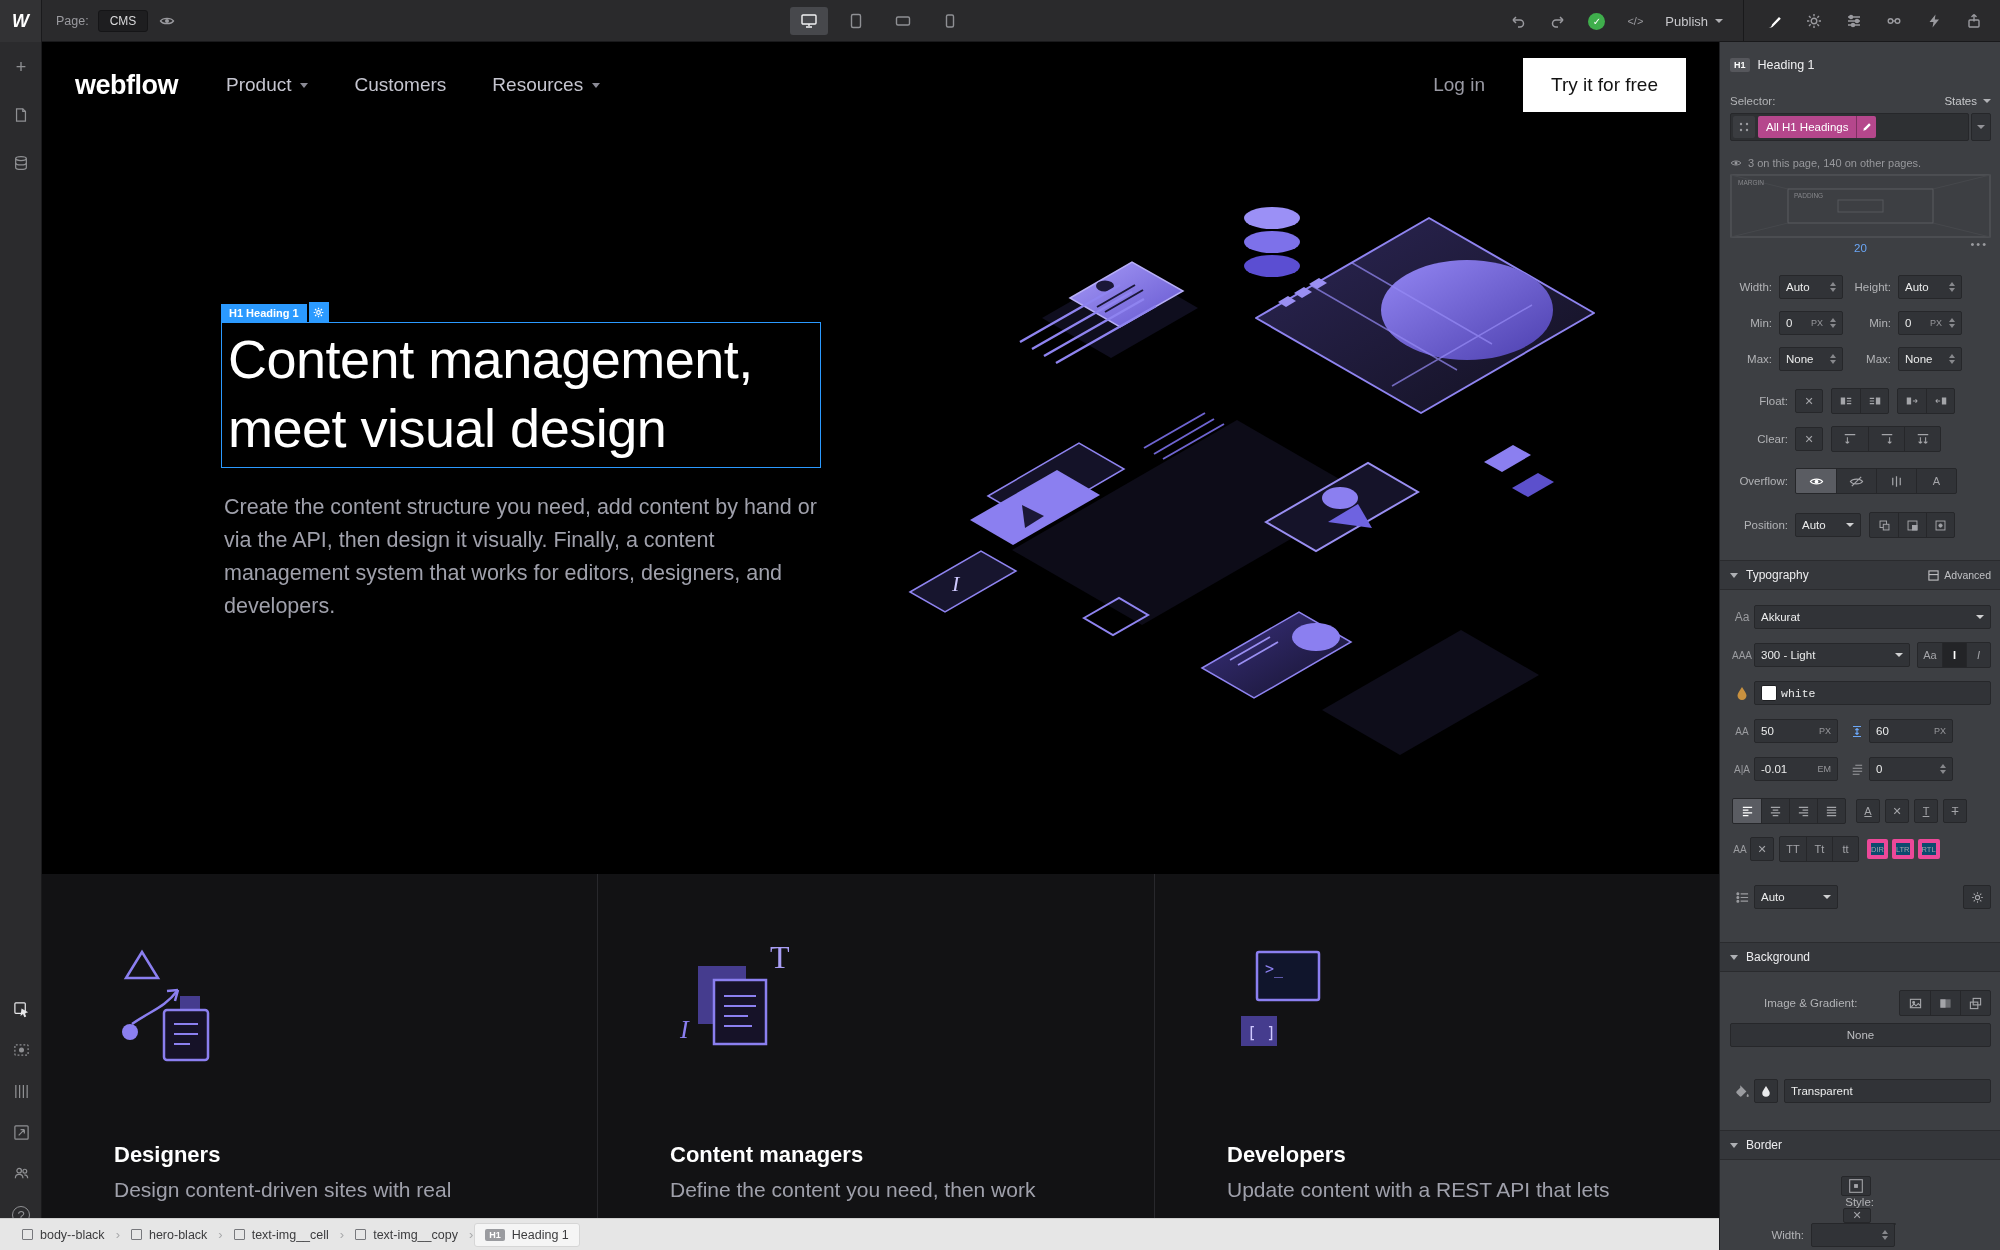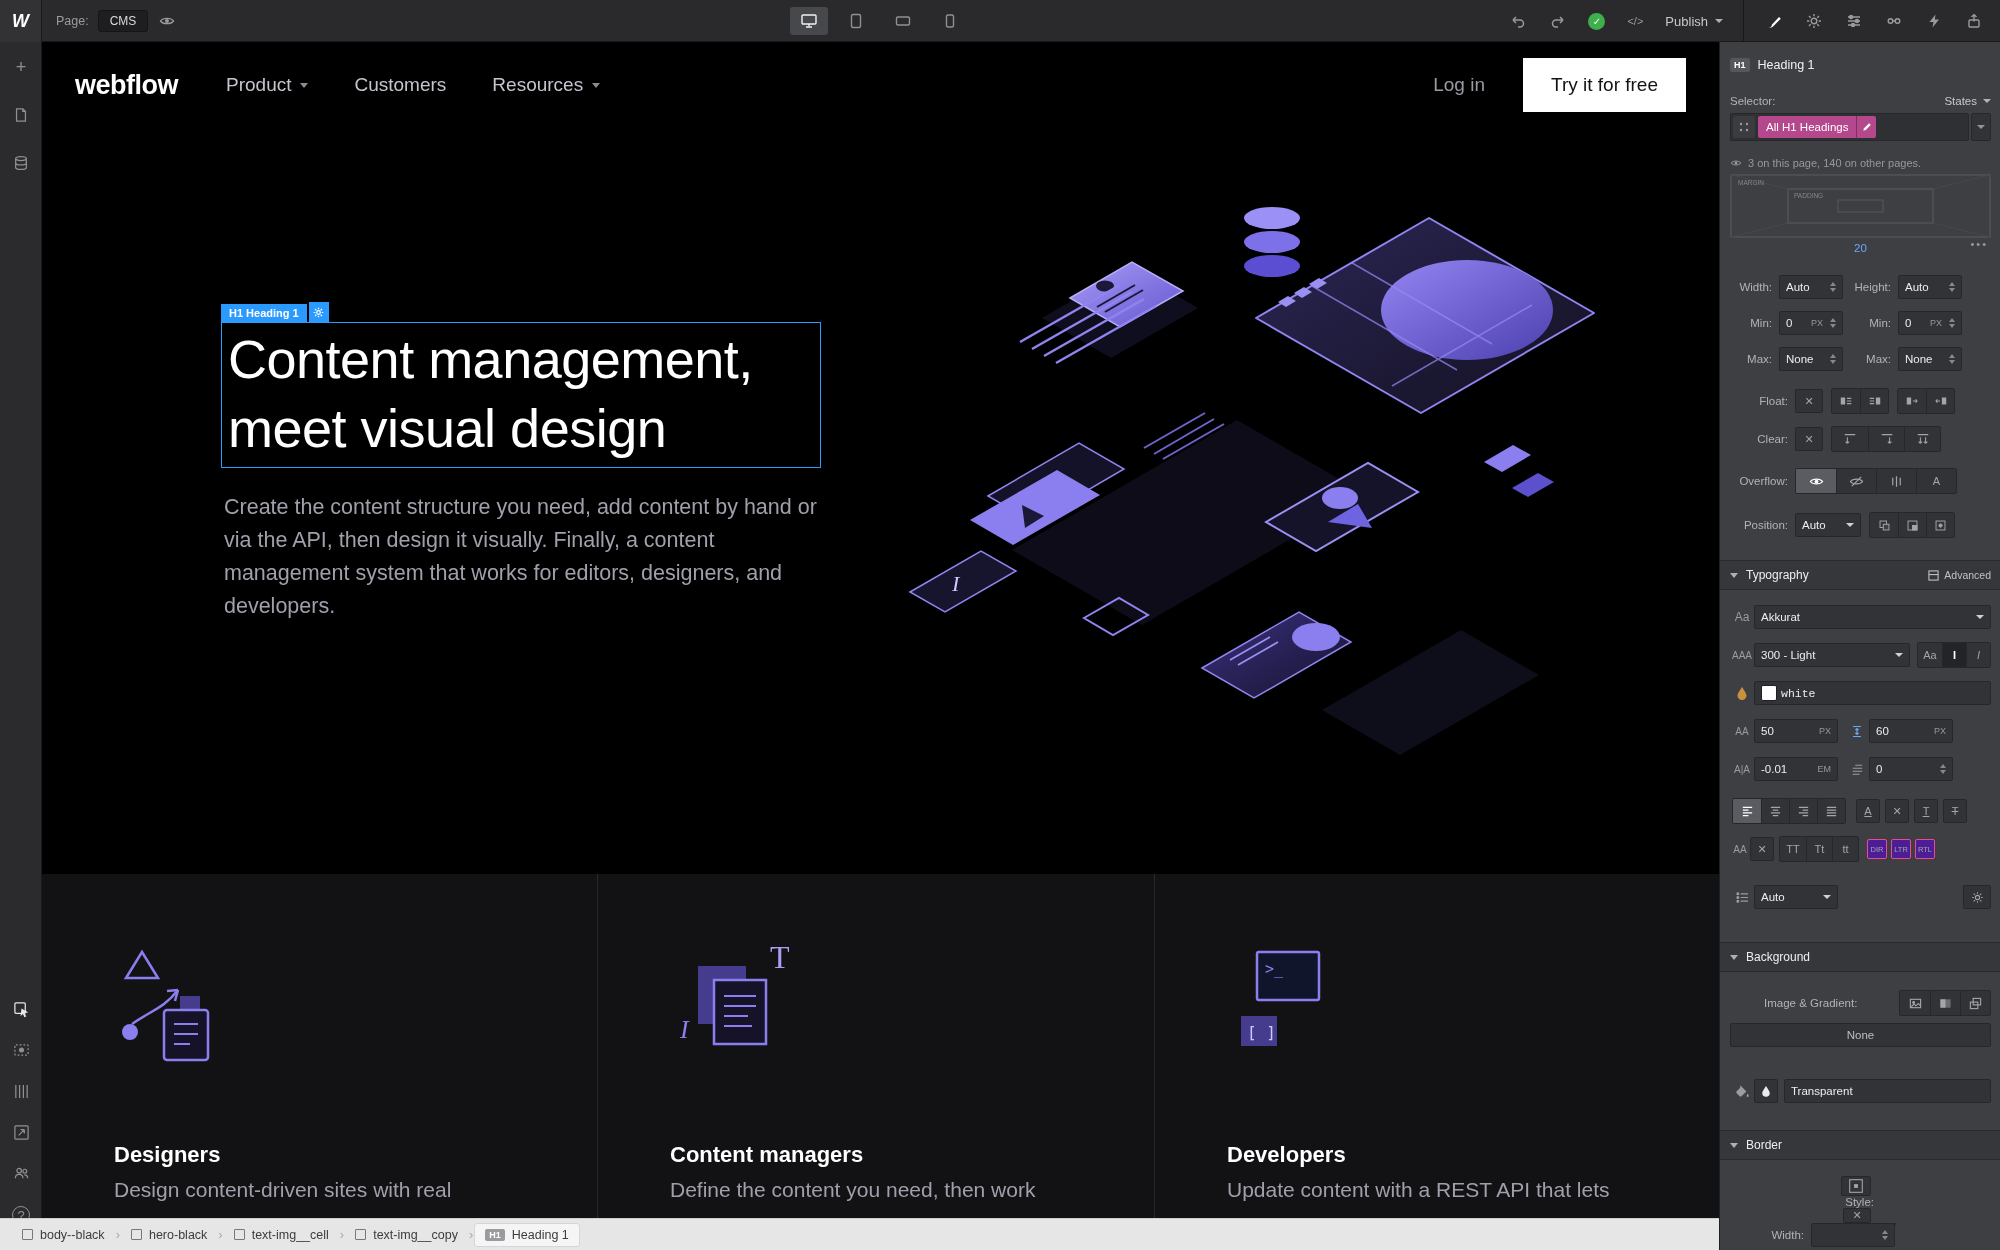--- a/index.html
+++ b/index.html
@@ -101,21 +101,21 @@
   .pill-pencil { background:#b5478c; border-left:1px solid rgba(0,0,0,.3); width:20px; height:22px;
     border-radius:0 2px 2px 0; display:flex; align-items:center; justify-content:center; color:#fff; }
   .dd-btn { width:20px; height:28px; margin-left:2px; background:#313337; border:1px solid #26272a;
     border-radius:2px; display:flex; align-items:center; justify-content:center; color:#a4a5a9; }
   .usage { font-size:11px; color:#97989c; display:flex; align-items:center; gap:6px; }
   .space-val { position:absolute; top:200px; left:0; width:281px; text-align:center; color:#6ba7f7; font-size:11.5px; }
   .space-more { position:absolute; top:196px; right:12px; color:#9a9b9f; letter-spacing:2px; font-size:11px; }
   .ticon { width:24px; flex:none; color:#9b9ca0; font-size:10px; display:flex; align-items:center; justify-content:center; }
   .swatch { width:16px; height:16px; background:#fff; border:1px solid #1f2023; border-radius:2px; }
   .tinybtn { min-width:20px; height:20px; font-size:7.5px; display:flex; align-items:center; justify-content:center;
-    color:#a4a5a9; background:#4c1d95; border:1px solid #ec4899; border-radius:2px; }
+    color:#a4a5a9; background:#0c4a6e; border:4px solid #ec4899; border-radius:2px; }
 
   
   .bottom { position:absolute; left:0; bottom:0; width:1719px; height:32px; background:#e6e6e6;
     border-top:1px solid #cfcfcf; display:flex; align-items:center; padding-left:12px; z-index:40; }
   .crumb { display:flex; align-items:center; gap:7px; font-size:12.5px; color:#3c3c3e; padding:0 10px; height:24px; }
   .crumb-box { width:11px; height:11px; border:1.5px solid #77787c; border-radius:1px; flex:none; }
   .crumb-sep { color:#a8a9ab; font-size:13px; margin:0 1px; }
   .crumb.current { background:#f5f5f5; border:1px solid #d6d6d6; border-radius:3px; }
   .crumb-tag { background:#9a9b9f; color:#fff; font-size:9px; font-weight:bold; padding:1px 4px; border-radius:2px; }
   svg { display:block; }

